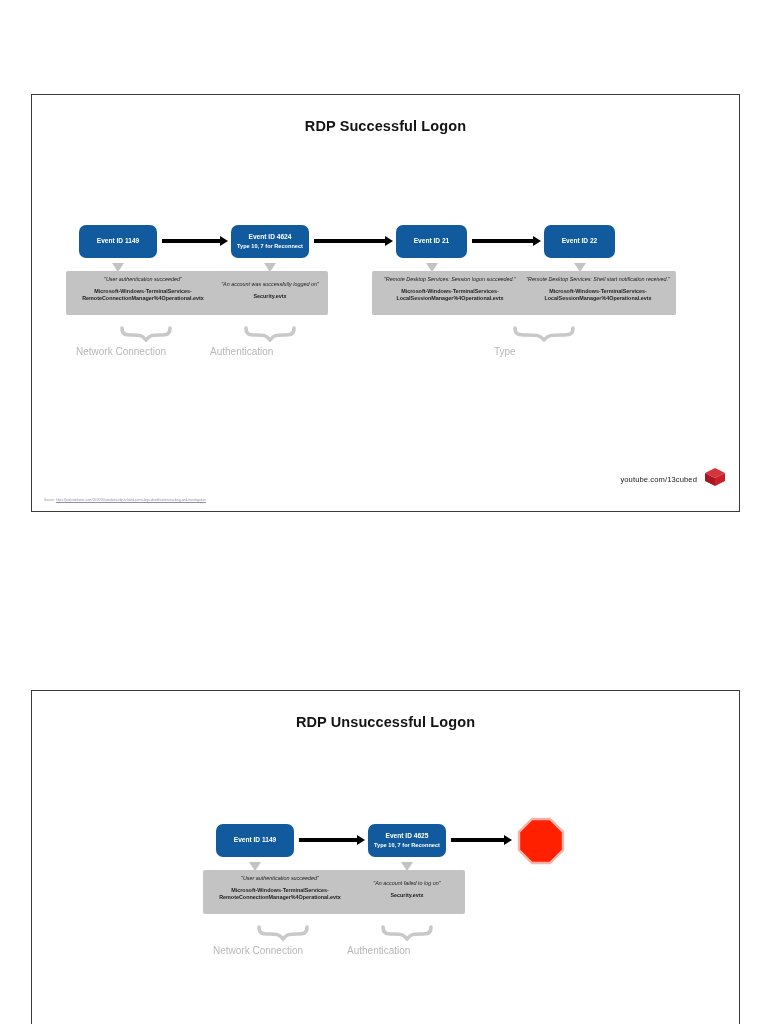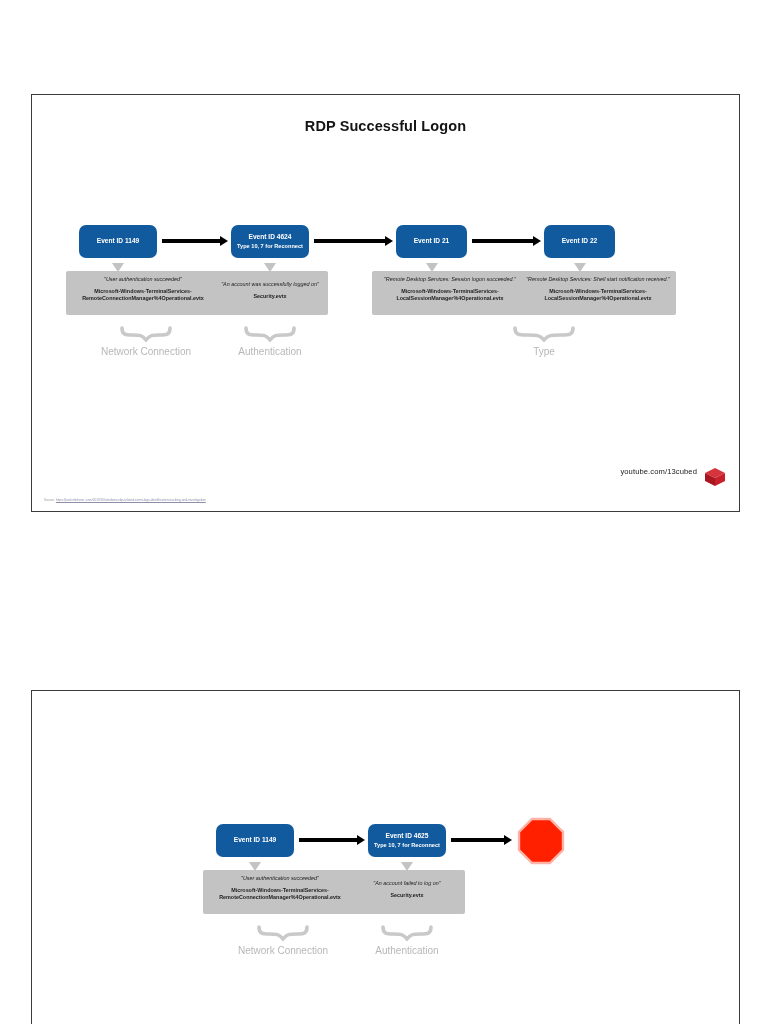--- a/index.html
+++ b/index.html
@@ -97,21 +97,20 @@
     border-left: 6px solid transparent;
     border-right: 6px solid transparent;
     border-bottom: 9px solid #c3c3c3;
   }
 
   
   .brace { position: absolute; }
   .brace svg { display: block; }
   .phase-label {
     position: absolute;
-    text-align: center;
     font-size: 10px;
     color: #b7b7b7;
     white-space: nowrap;
   }
 
   
   .stop-sign { position: absolute; }
 
   
   .source-line {
@@ -122,20 +121,21 @@
     color: #9a9a9a;
     white-space: nowrap;
   }
   .source-line .src-label { color: #9a9a9a; }
   .source-line .src-url { color: #8e8ea8; text-decoration: underline; }
   .branding {
     position: absolute;
     right: 13px;
     bottom: 20px;
     display: flex;
+    align-items: center;
     gap: 7px;
   }
   .branding .brand-text {
     font-size: 7.6px;
     color: #1a1a1a;
     font-weight: normal;
     letter-spacing: 0.1px;
   }
 </style>
 </head>
@@ -233,20 +233,21 @@
           <polygon points="11,1 21,6 11,11 1,6" fill="#d6343c"></polygon>
           <polygon points="1,6 11,11 11,19 1,14" fill="#a8161f"></polygon>
           <polygon points="21,6 11,11 11,19 21,14" fill="#c8202a"></polygon>
         </svg>
       </span>
     </div>
   </div>
 
   <div class="slide" id="slide-2">
 
+    <div class="slide-title">RDP Unsuccessful Logon</div>
 
     <div class="event-box" style="left:184px; top:133px; width:78px; height:33px;">
       <span class="eb-id">Event ID 1149</span>
     </div>
 
     <div class="event-box" style="left:336px; top:133px; width:78px; height:33px;">
       <span class="eb-id">Event ID 4625</span>
       <span class="eb-sub">Type 10, 7 for Reconnect</span>
     </div>
 

